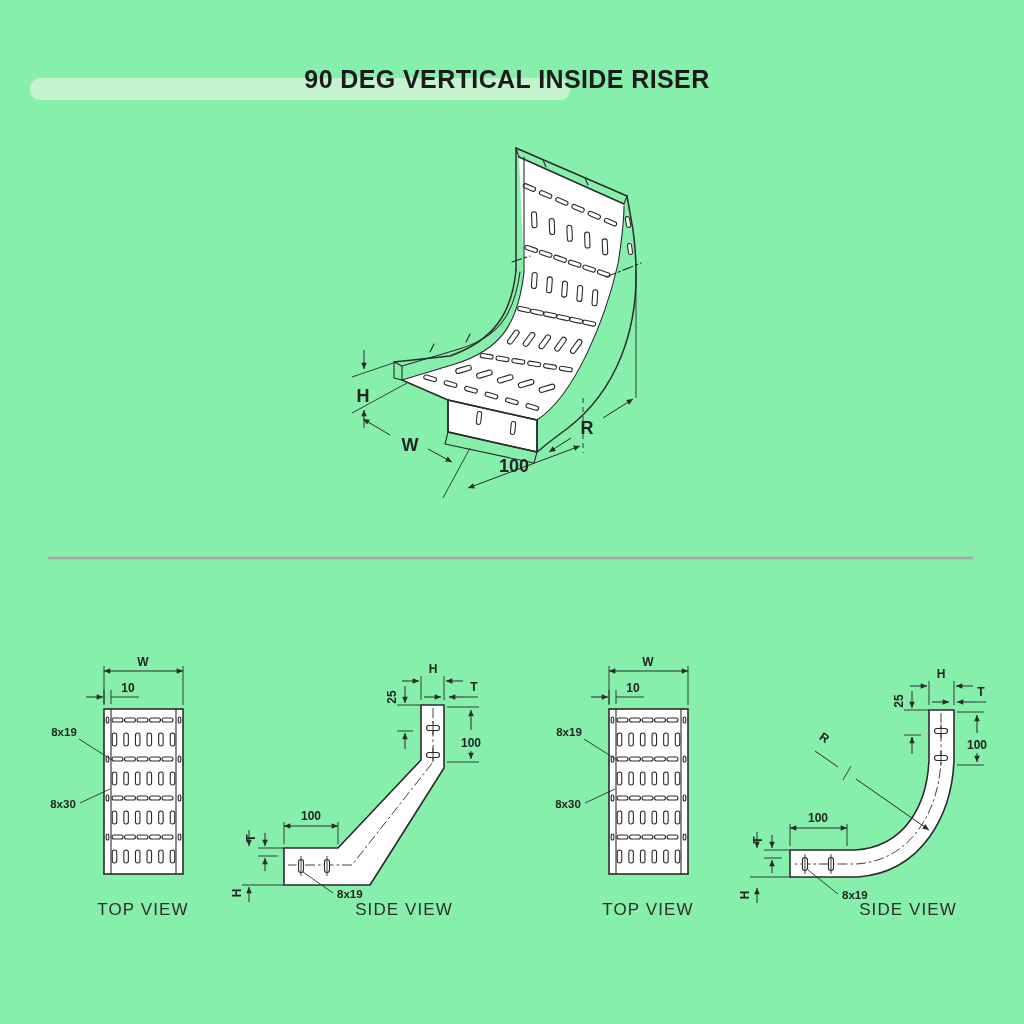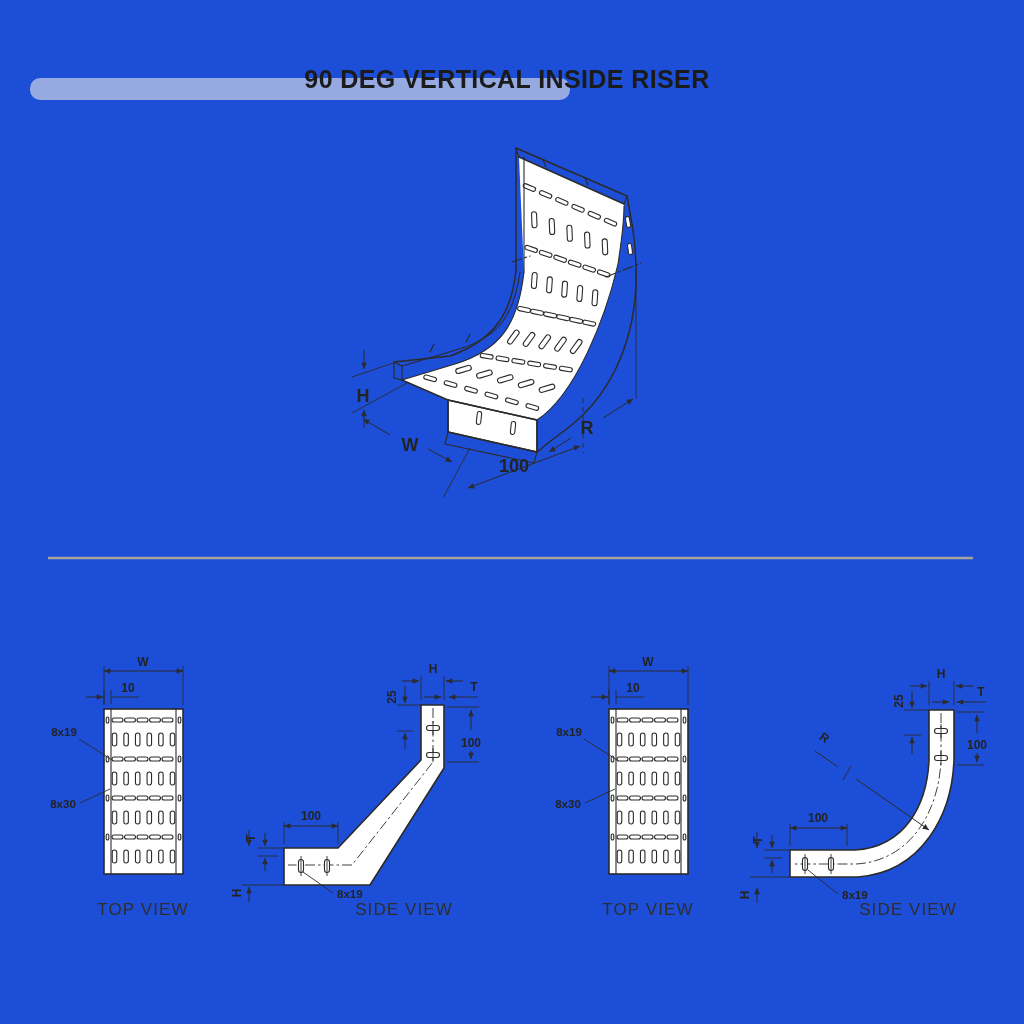--- a/index.html
+++ b/index.html
@@ -1,16 +1,16 @@
 <!DOCTYPE html>
 <html><head>
 <meta charset="utf-8">
 <style>
   html,body { margin:0; padding:0; background:#fffefb; }
-  .page { width:1024px; height:1024px; margin:0 auto; position:relative; background:#1d4ed8; }
+  .page { width:1024px; height:1024px; margin:0 auto; position:relative; background:#86efac; }
   svg { display:block; }
   .ln  { stroke:#2b2b2b; stroke-width:1.5; fill:none; stroke-linejoin:round; stroke-linecap:round; }
   .thin{ stroke-width:1.1; }
   .wht { fill:#ffffff; }
   .dim { stroke:#2b2b2b; stroke-width:1; fill:none; }
   .ext { stroke:#2b2b2b; stroke-width:0.9; fill:none; }
   .dash { stroke-dasharray:5 4; }
   .cdash { stroke-dasharray:10 3 2.5 3; }
   .slot { fill:#ffffff; stroke:#2b2b2b; stroke-width:1.1; }
   text { font-family:"Liberation Sans", sans-serif; fill:#232323; }

